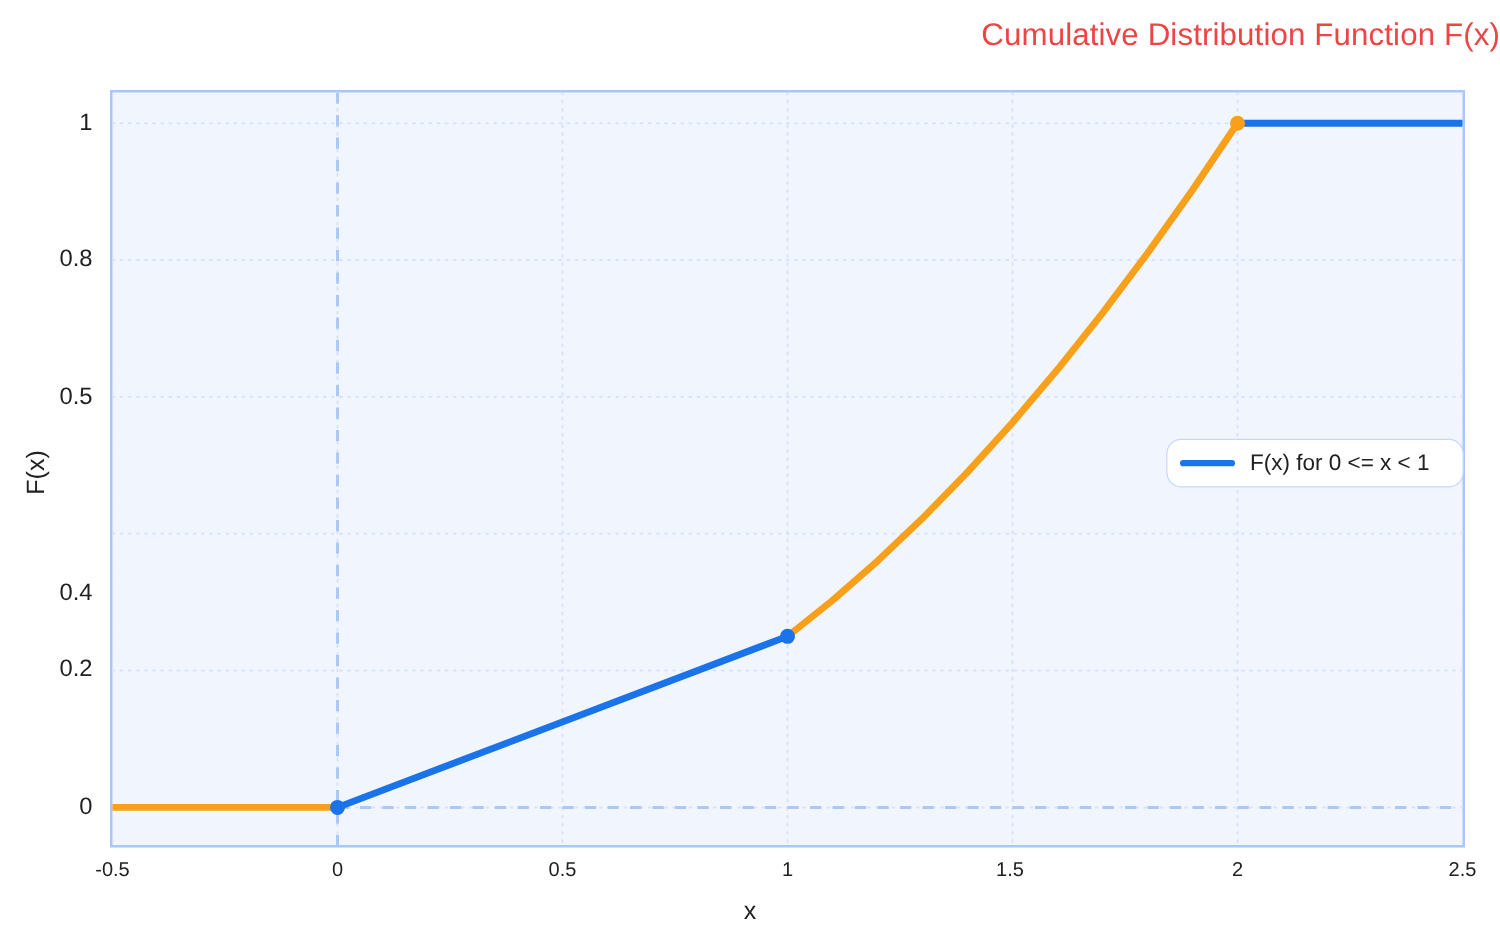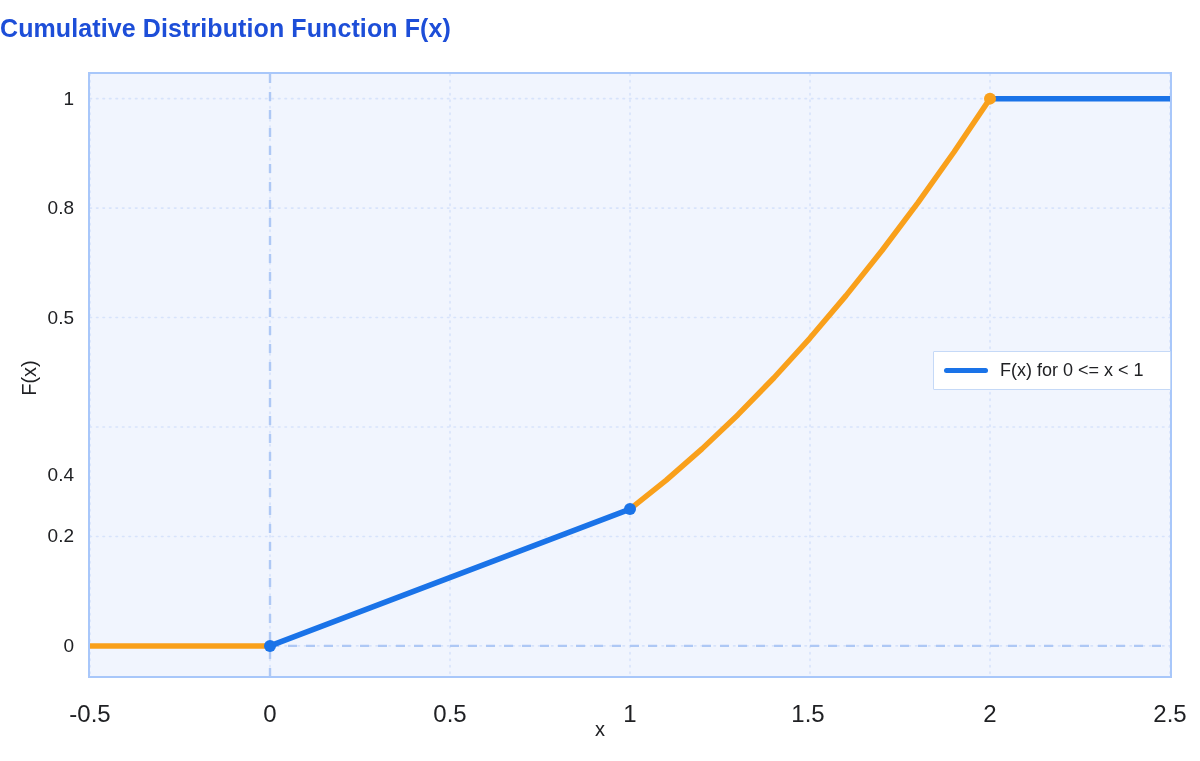--- a/index.html
+++ b/index.html
@@ -21,24 +21,24 @@
     width: 1200px;
     height: 761px;
     background: #ffffff;
   }
 
   #chart-title {
     position: absolute;
     left: 0;
     top: 14px;
     width: 1200px;
-    text-align: left;
+    text-align: right;
     font-size: 25px;
-    font-weight: bold;
-    color: #1d4ed8;
+    font-weight: normal;
+    color: #ef4444;
     letter-spacing: 0.1px;
   }
 
   
   #plot-area {
     position: absolute;
     left: 88px;
     top: 72px;
     width: 1084px;
     height: 606px;
@@ -52,25 +52,24 @@
     left: 0; top: 0;
     width: 100%;
     height: 100%;
     display: block;
   }
 
   
   .xtick {
     position: absolute;
     top: 688px;
-    font-size: 24px;
+    font-size: 16px;
     color: #202124;
     transform: translateX(-50%);
     white-space: nowrap;
-    margin-top: 12px;
   }
   .ytick {
     position: absolute;
     right: 1126px;   
     font-size: 19px;
     color: #202124;
     transform: translateY(-50%);
     white-space: nowrap;
     text-align: right;
   }
@@ -97,21 +96,21 @@
   }
 
   
   #legend {
     position: absolute;
     left: 933px;
     top: 351px;
     width: 238px;
     background: #ffffff;
     border: 1px solid #c5d9f7;
-    border-radius: 1px;
+    border-radius: 12px;
     padding: 7px 10px 8px 10px;
     box-sizing: border-box;
   }
   .legend-row {
     display: flex;
     align-items: center;
     height: 22px;
   }
   .legend-swatch {
     width: 44px;

